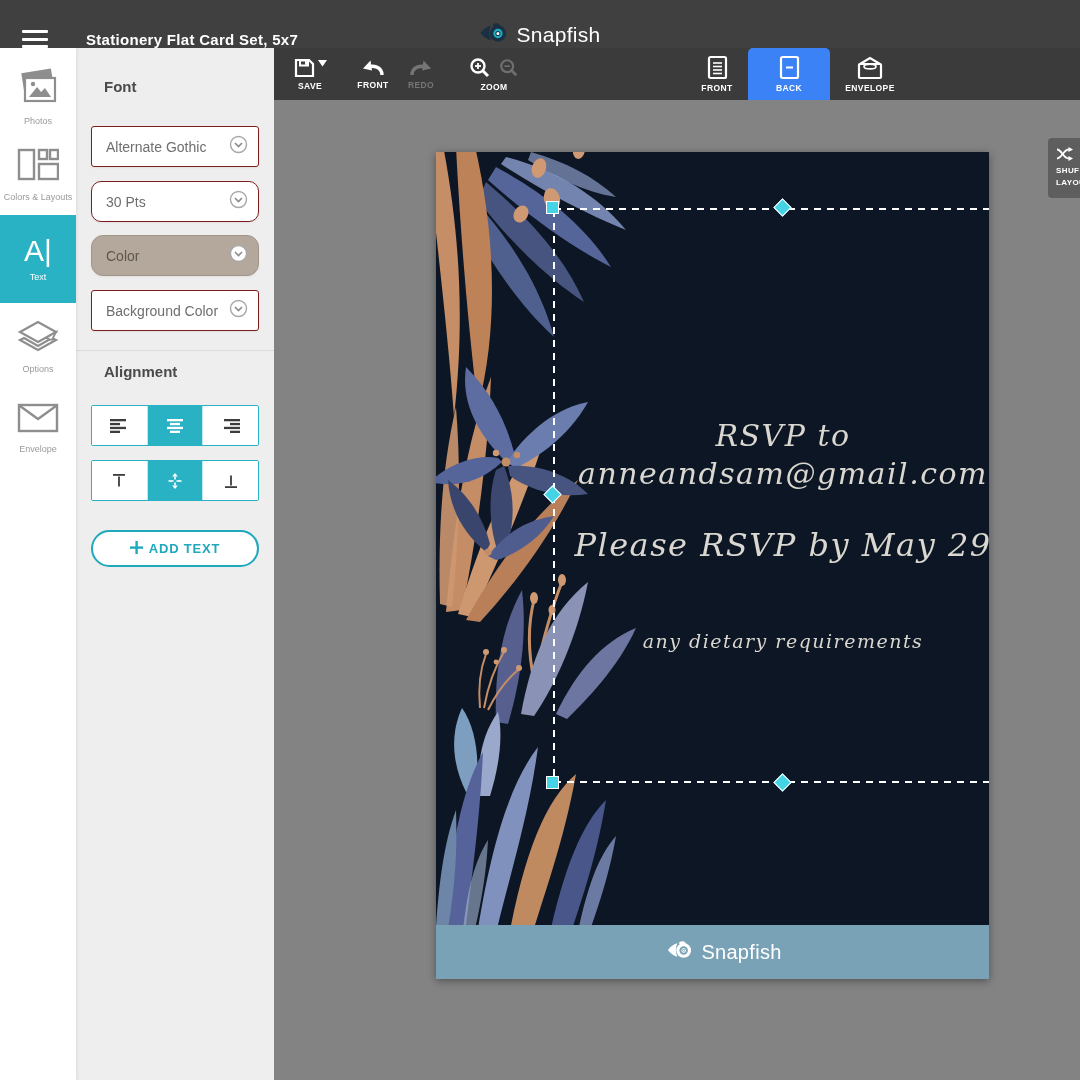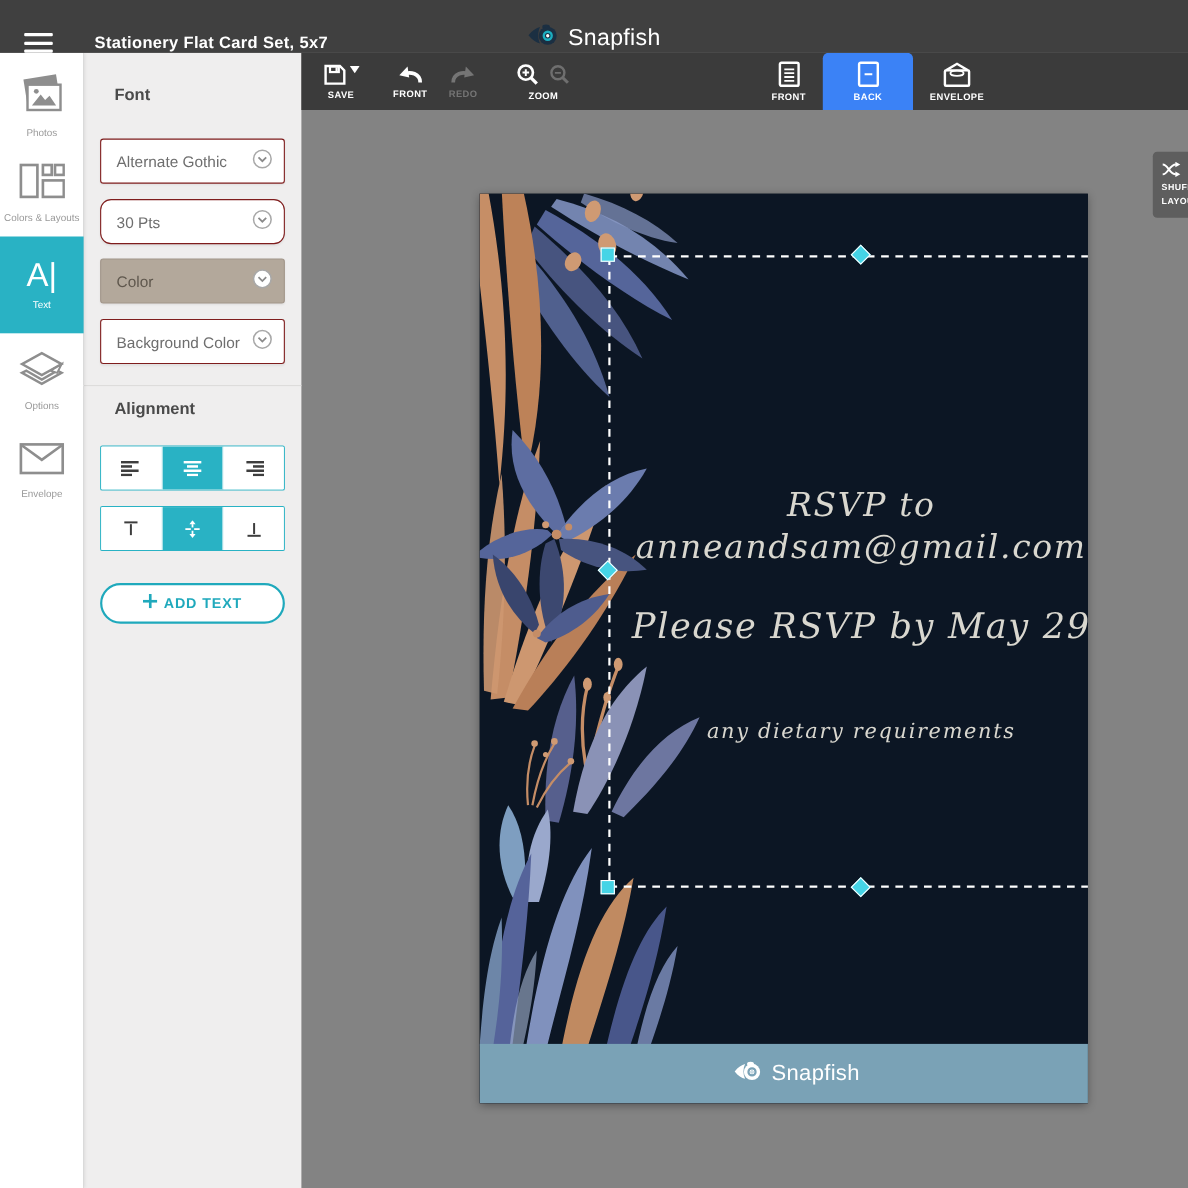--- a/index.html
+++ b/index.html
@@ -28,21 +28,21 @@
   .ticon { font-size:30px; font-weight:400; color:#fff; line-height:1;
            font-family:"Liberation Sans",sans-serif; }
 
   
   .panel { position:absolute; left:76px; top:48px; width:198px; bottom:0; background:#efeeee; z-index:10; }
   .panel-heading { position:absolute; left:28px; font-size:15px; font-weight:bold; color:#4a4a4a; }
   .dropdown { position:absolute; left:15px; width:168px; height:41px; background:#fff;
               border:1px solid #7f1d1d; border-radius:3px; display:flex; align-items:center;
               padding:0 10px 0 14px; cursor:pointer; box-shadow:0 1px 2px rgba(0,0,0,.06); }
   .dropdown .dlabel { flex:1; font-size:14px; color:#6e6e6e; }
-  .dropdown.active { background:#b3a89b; border-color:#a2968a; }
+  .dropdown.active { background:#b3a89b; border-color:#a2968a;border-radius:12px; }
   .dropdown.active .dlabel { color:#5f574d; }
   .divider { position:absolute; left:0; width:198px; height:1px; background:#dddcdb; }
 
   .align-row { position:absolute; left:15px; width:168px; height:41px; display:flex;
                border:1px solid #29b2c4; border-radius:2px; background:#fff; overflow:hidden; }
   .align-btn { flex:1; display:flex; align-items:center; justify-content:center; cursor:pointer;
                background:#fff; color:#3d3d3d; border-right:1px solid #bfe6ec; }
   .align-btn:last-child { border-right:none; }
   .align-btn.selected { background:#29b2c4; color:#fff; }
 
@@ -69,21 +69,21 @@
   .canvas { position:absolute; left:274px; top:100px; right:0; bottom:0; background:#838383; }
 
   .shuffle-btn { position:absolute; left:1048px; top:138px; width:96px; height:60px;
                  background:#5e5e5e; border-radius:4px 0 0 4px; z-index:16; cursor:pointer;
                  display:flex; flex-direction:column; align-items:flex-start; justify-content:center;
                  padding-left:8px; gap:4px; }
   .shuffle-btn .slbl { color:#fff; font-size:8px; font-weight:bold; letter-spacing:.4px;
                        width:58px; line-height:1.5; }
 
   
-  .card { position:absolute; left:436px; top:176px; width:553px; height:827px; background:#0c1624;
+  .card { position:absolute; left:436px; top:152px; width:553px; height:827px; background:#0c1624;
           overflow:hidden; box-shadow:0 2px 8px rgba(0,0,0,.38); }
   .card svg.art { position:absolute; left:0; top:0; }
   .card-footer { position:absolute; left:0; bottom:0; width:577px; height:54px; background:#7aa2b6;
                  display:flex; align-items:center; justify-content:center; gap:7px; }
   .card-footer .fbrand { color:#fff; font-size:20px; font-weight:400; letter-spacing:.3px; }
 
   .cline { position:absolute; left:117px; width:460px; text-align:center; color:#d9d7cf;
            font-family:"DejaVu Serif", serif; font-style:italic; letter-spacing:1.5px; cursor:text; }
   .l1 { top:266px; font-size:30px; }
   .l2 { top:304px; font-size:30px; }

